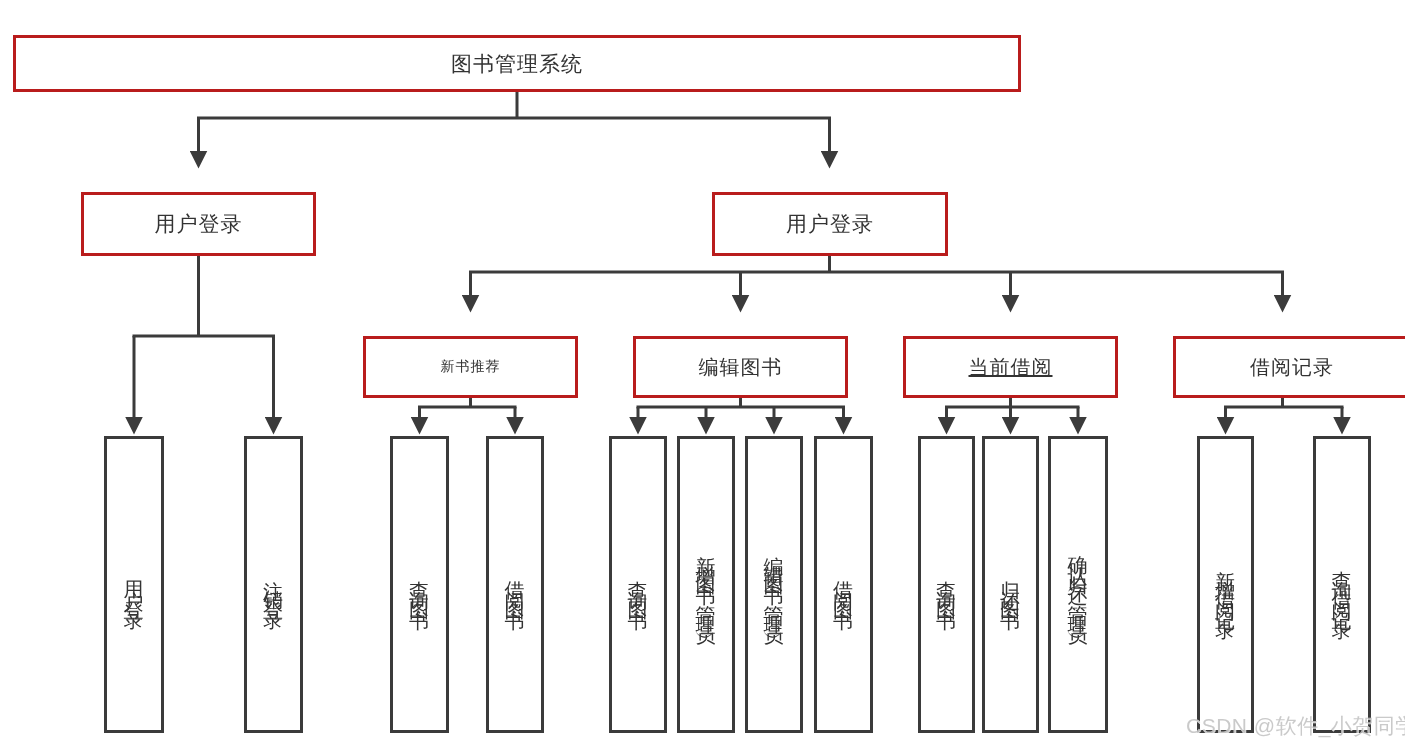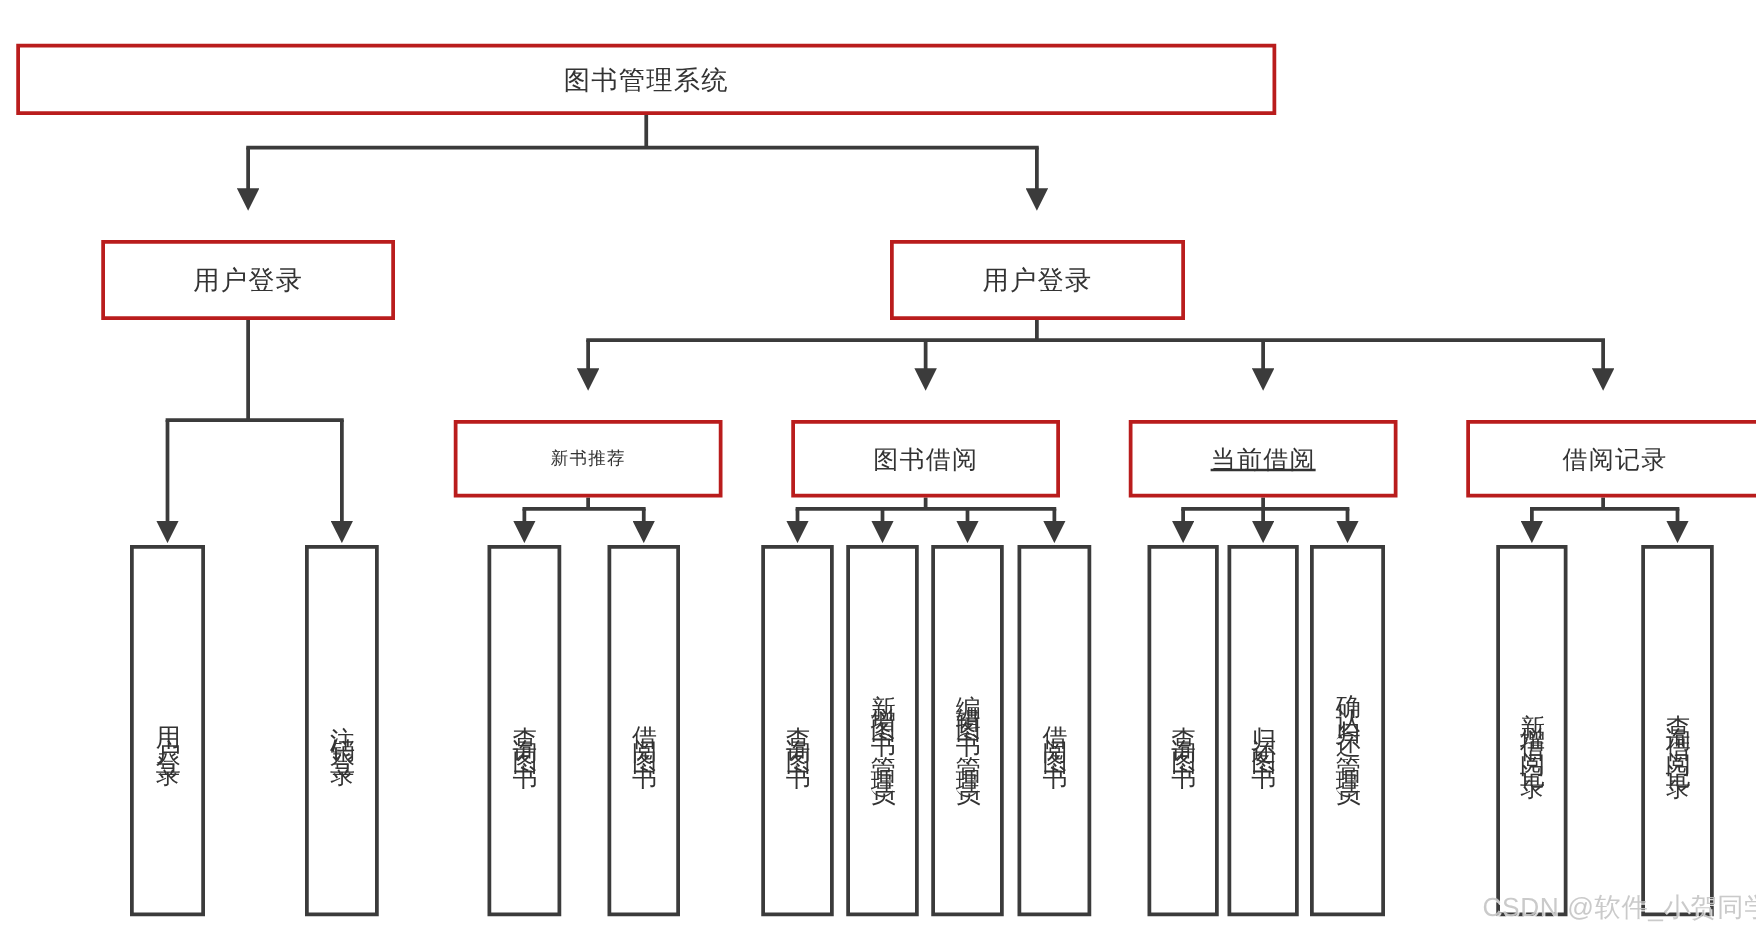--- a/index.html
+++ b/index.html
@@ -121,21 +121,21 @@
       <path d="M1342,407 V430" marker-end="url(#arw)"></path>
     </g>
   </svg>
 
   <div id="n-root" class="hbox">图书管理系统</div>
 
   <div id="n-login" class="hbox">用户登录</div>
   <div id="n-manage" class="hbox">用户登录</div>
 
   <div id="n-sec0" class="hbox">新书推荐</div>
-  <div id="n-sec1" class="hbox">图书借阅</div>
+  <div id="n-sec1" class="hbox">编辑图书</div>
   <div id="n-sec2" class="hbox">当前借阅</div>
   <div id="n-sec3" class="hbox">借阅记录</div>
 
   <div id="lf-l0" class="vbox leaf">
     <span>用户登录</span>
   </div>
   <div id="lf-l1" class="vbox leaf">
     <span>注销登录</span>
   </div>
 

